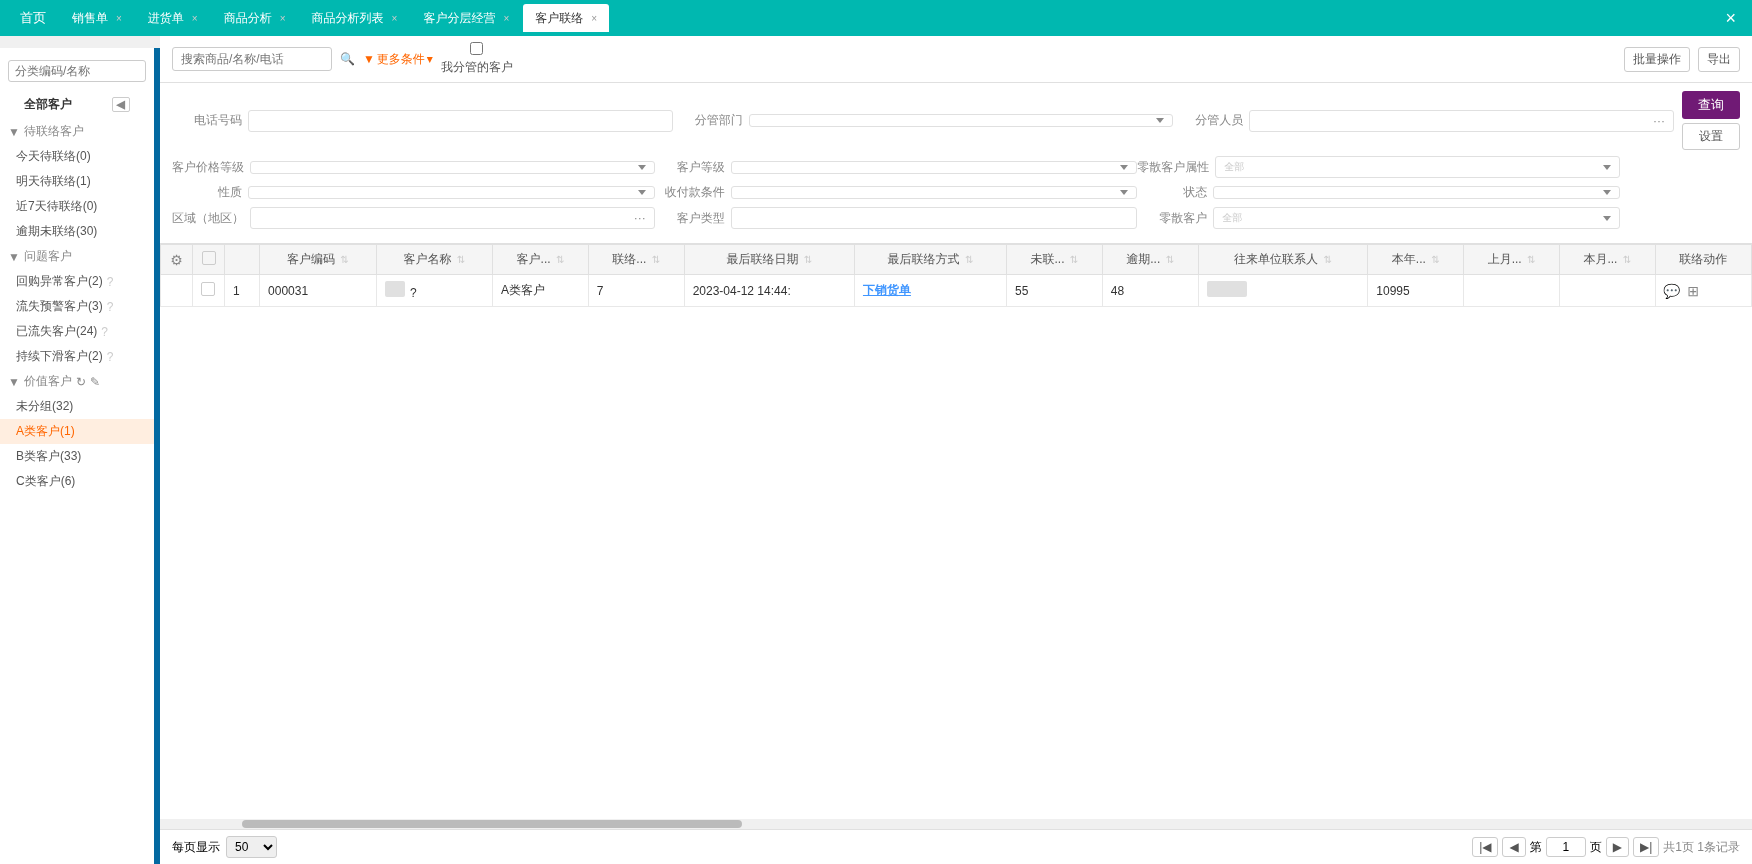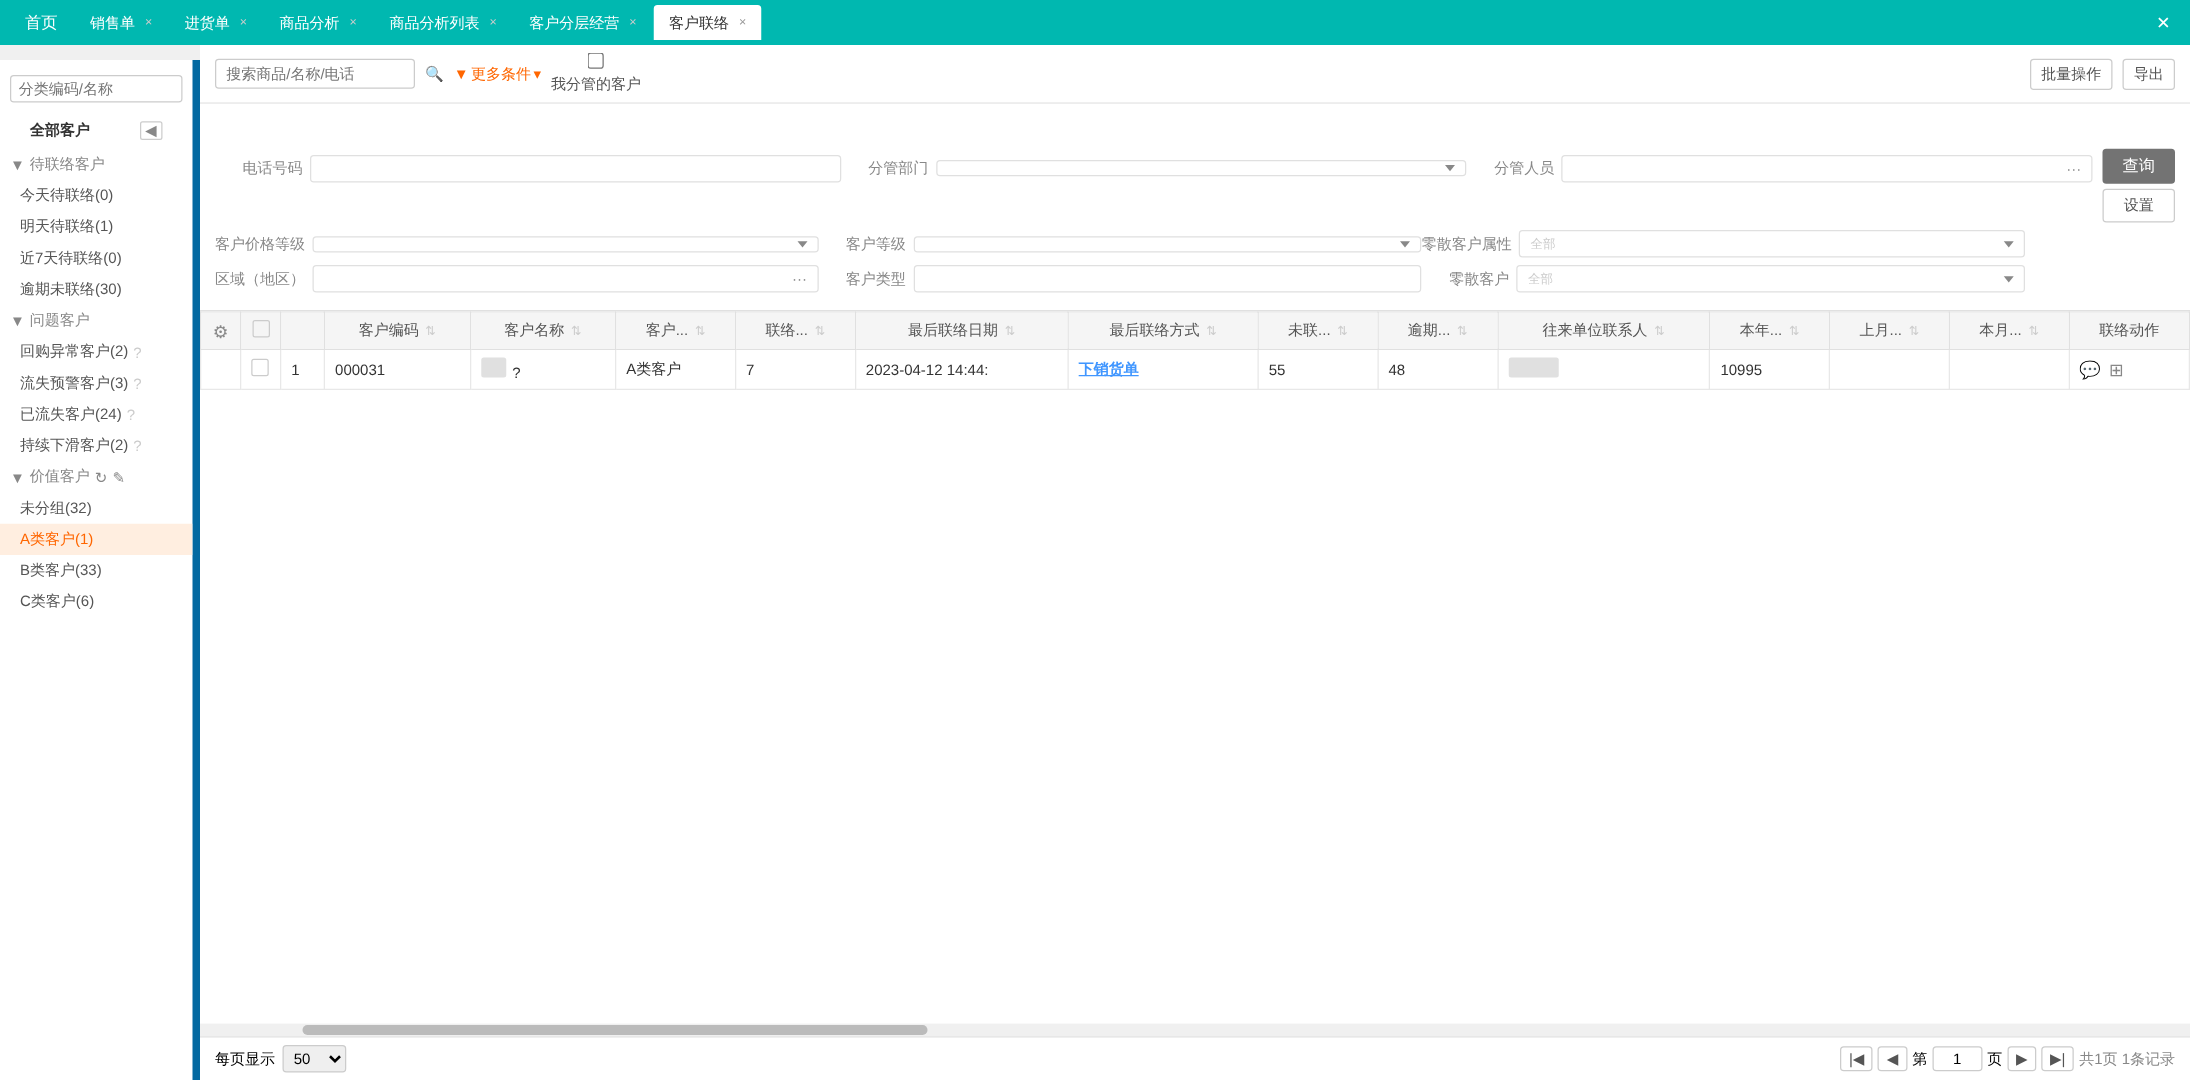--- a/index.html
+++ b/index.html
@@ -38,21 +38,21 @@
     .btn-export { border: 1px solid #ccc; background: #fff; padding: 3px 8px; border-radius: 3px; cursor: pointer; color: #555; }
 
     
     .adv-filter { background: #fff; border-bottom: 1px solid #e0e0e0; padding: 8px 12px; }
     .adv-filter-row { display: flex; align-items: center; margin-bottom: 6px; gap: 0; }
     .adv-filter-cell { display: flex; align-items: center; flex: 1; gap: 6px; }
     .adv-filter-label { color: #888; min-width: 70px; text-align: right; flex-shrink: 0; }
     .adv-filter-input { border: 1px solid #e0e0e0; border-radius: 3px; padding: 3px 8px; flex: 1; font-size: 12px; color: #555; background: #fff; }
     .adv-filter-select { border: 1px solid #e0e0e0; border-radius: 3px; padding: 3px 8px; flex: 1; font-size: 12px; color: #555; background: #fff; display: flex; align-items: center; justify-content: space-between; cursor: pointer; }
     .adv-filter-select span { color: #ccc; font-size: 10px; }
-    .btn-query { background: #737373; color: #fff; border: none; border-radius: 3px; padding: 5px 16px; cursor: pointer; font-size: 13px; margin-top: 28px; }
+    .btn-query { background: #701a75; color: #fff; border: none; border-radius: 3px; padding: 5px 16px; cursor: pointer; font-size: 13px; }
     .btn-setting { border: 1px solid #ccc; background: #fff; padding: 4px 12px; border-radius: 3px; cursor: pointer; color: #555; }
     .query-buttons { display: flex; flex-direction: column; gap: 4px; margin-left: 8px; }
 
     
     .table-area { flex: 1; overflow: auto; background: #fff; }
     table { width: 100%; border-collapse: collapse; }
     thead tr { background: #f5f5f5; }
     th { border: 1px solid #e0e0e0; padding: 6px 8px; text-align: center; color: #555; font-weight: normal; white-space: nowrap; position: sticky; top: 0; background: #f5f5f5; }
     td { border: 1px solid #e8e8e8; padding: 6px 8px; color: #333; white-space: nowrap; }
     .td-link { color: #4096ff; text-decoration: underline; cursor: pointer; font-weight: bold; }
@@ -252,20 +252,44 @@
         <div class="adv-filter-cell">
           <span class="adv-filter-label">零散客户属性</span>
           <div class="adv-filter-select">
             <span>全部</span>
               <span class="triangle-down"></span>
           </div>
         </div>
         <div style="width:120px;"></div>
       </div>
 
+      <div class="adv-filter-row">
+        <div class="adv-filter-cell">
+          <span class="adv-filter-label">性质</span>
+          <div class="adv-filter-select">
+            <span></span>
+              <span class="triangle-down"></span>
+          </div>
+        </div>
+        <div class="adv-filter-cell">
+          <span class="adv-filter-label">收付款条件</span>
+          <div class="adv-filter-select">
+            <span></span>
+              <span class="triangle-down"></span>
+          </div>
+        </div>
+        <div class="adv-filter-cell">
+          <span class="adv-filter-label">状态</span>
+          <div class="adv-filter-select">
+            <span></span>
+              <span class="triangle-down"></span>
+          </div>
+        </div>
+        <div style="width:120px;"></div>
+      </div>
 
       <div class="adv-filter-row">
         <div class="adv-filter-cell">
           <span class="adv-filter-label">区域（地区）</span>
           <div class="adv-filter-input" style="display:flex;align-items:center;justify-content:space-between;">
             <span></span>
               <span class="icon-dots">···</span>
           </div>
         </div>
         <div class="adv-filter-cell">

